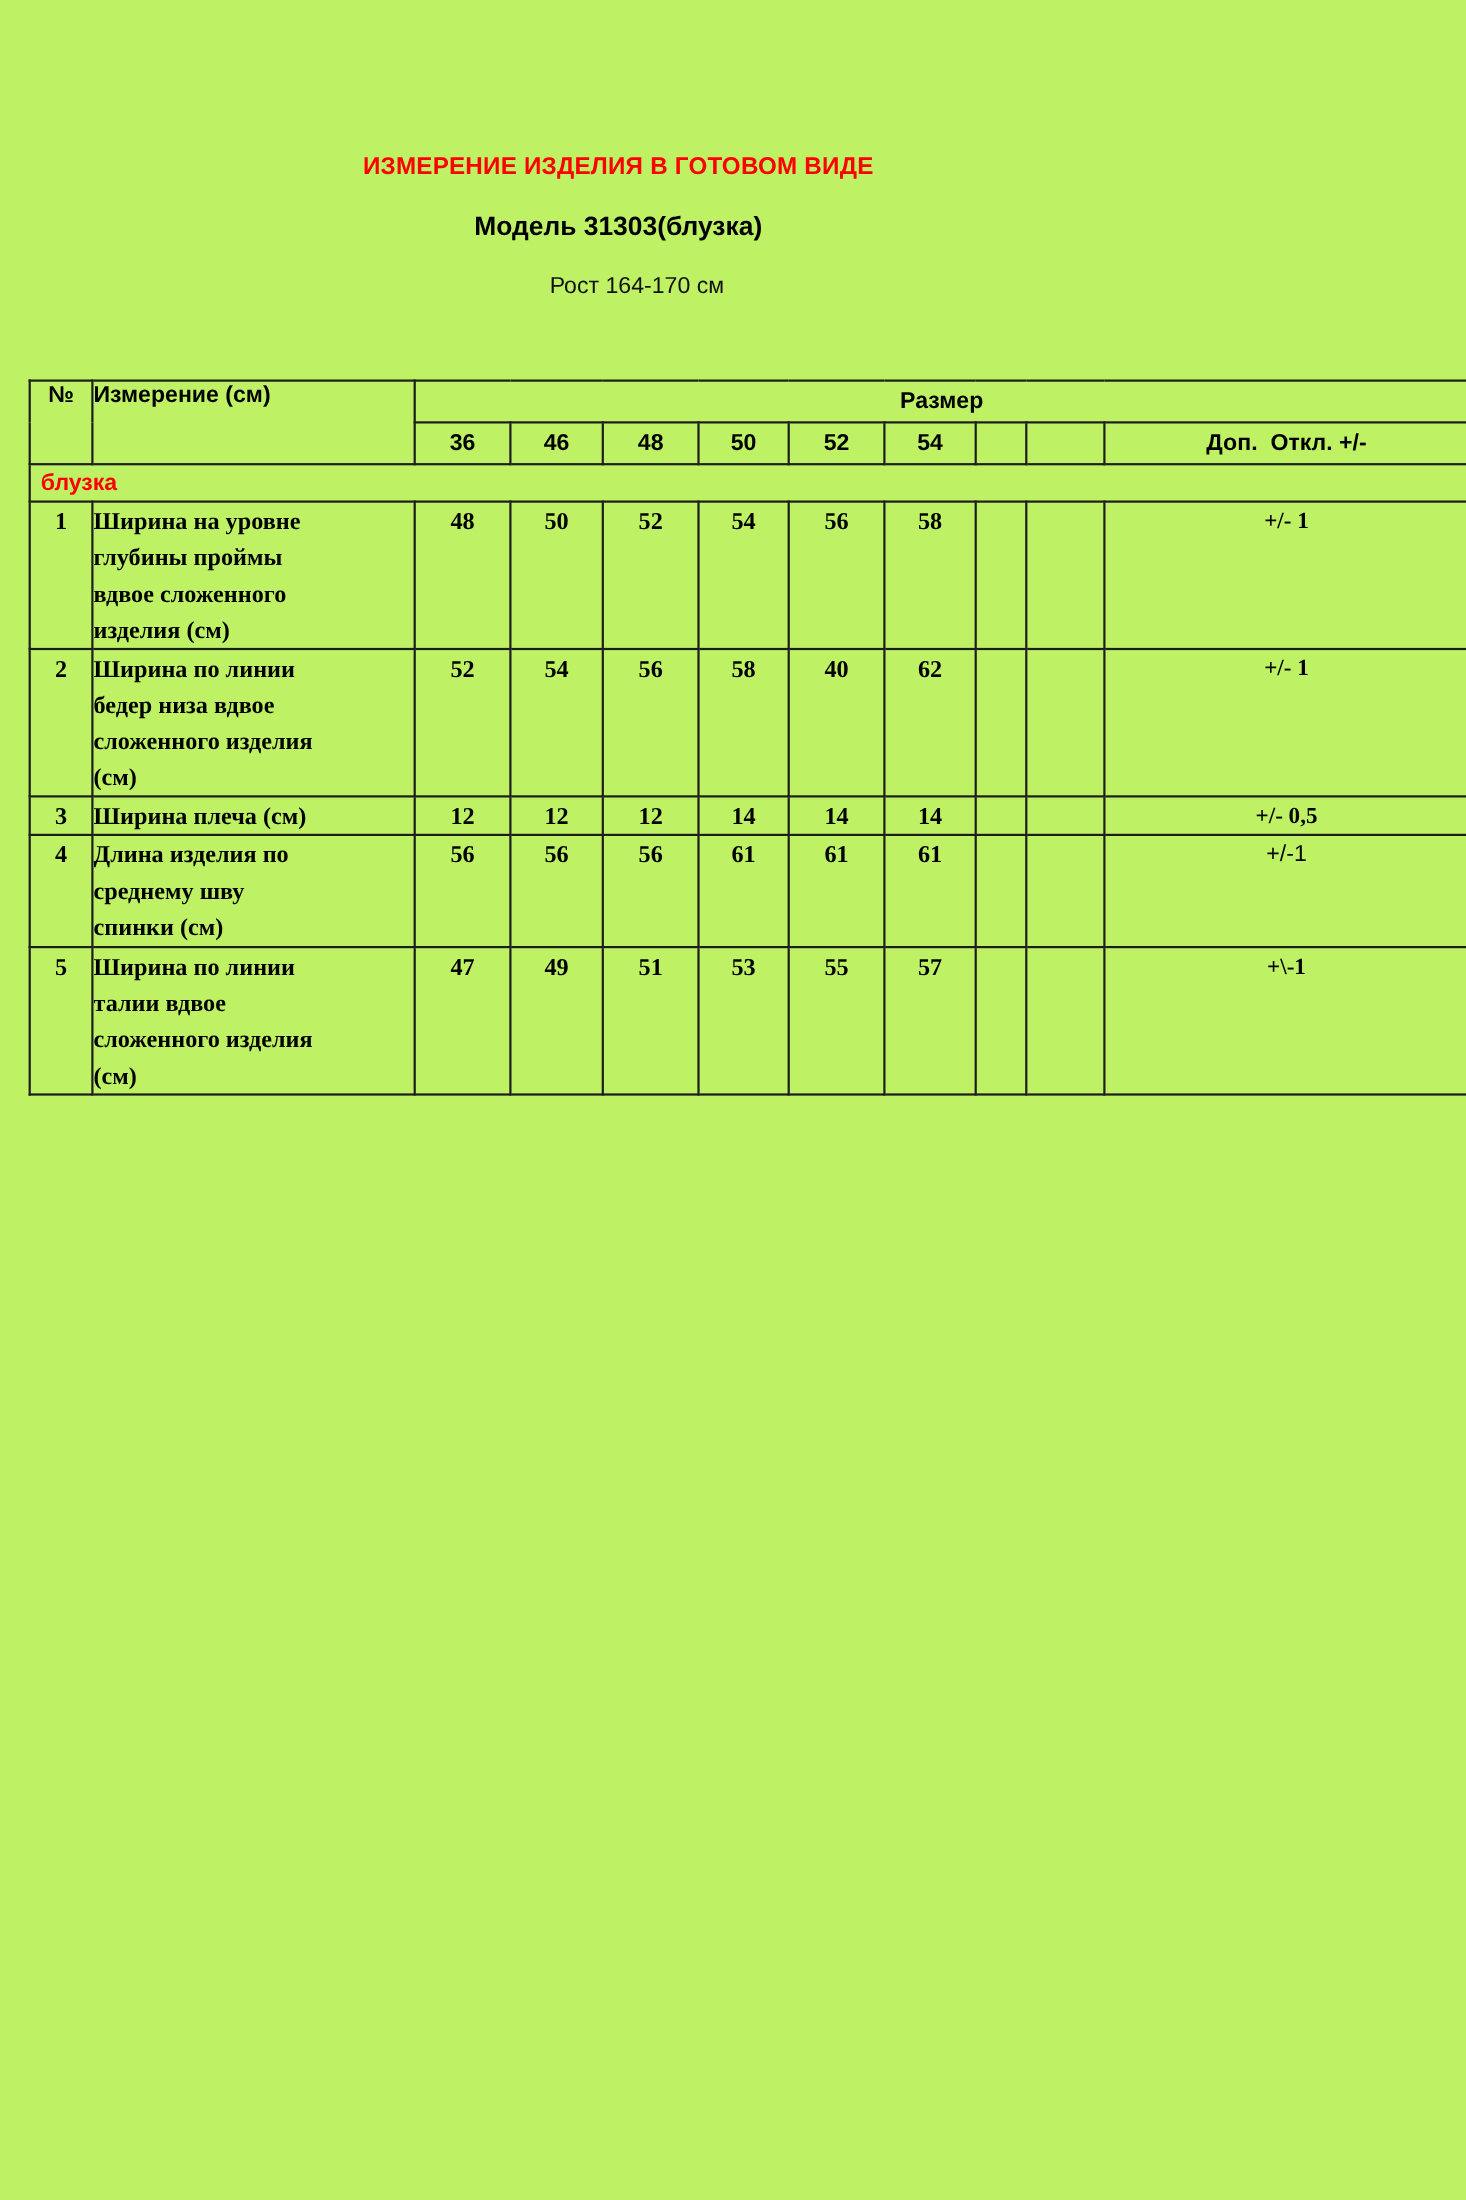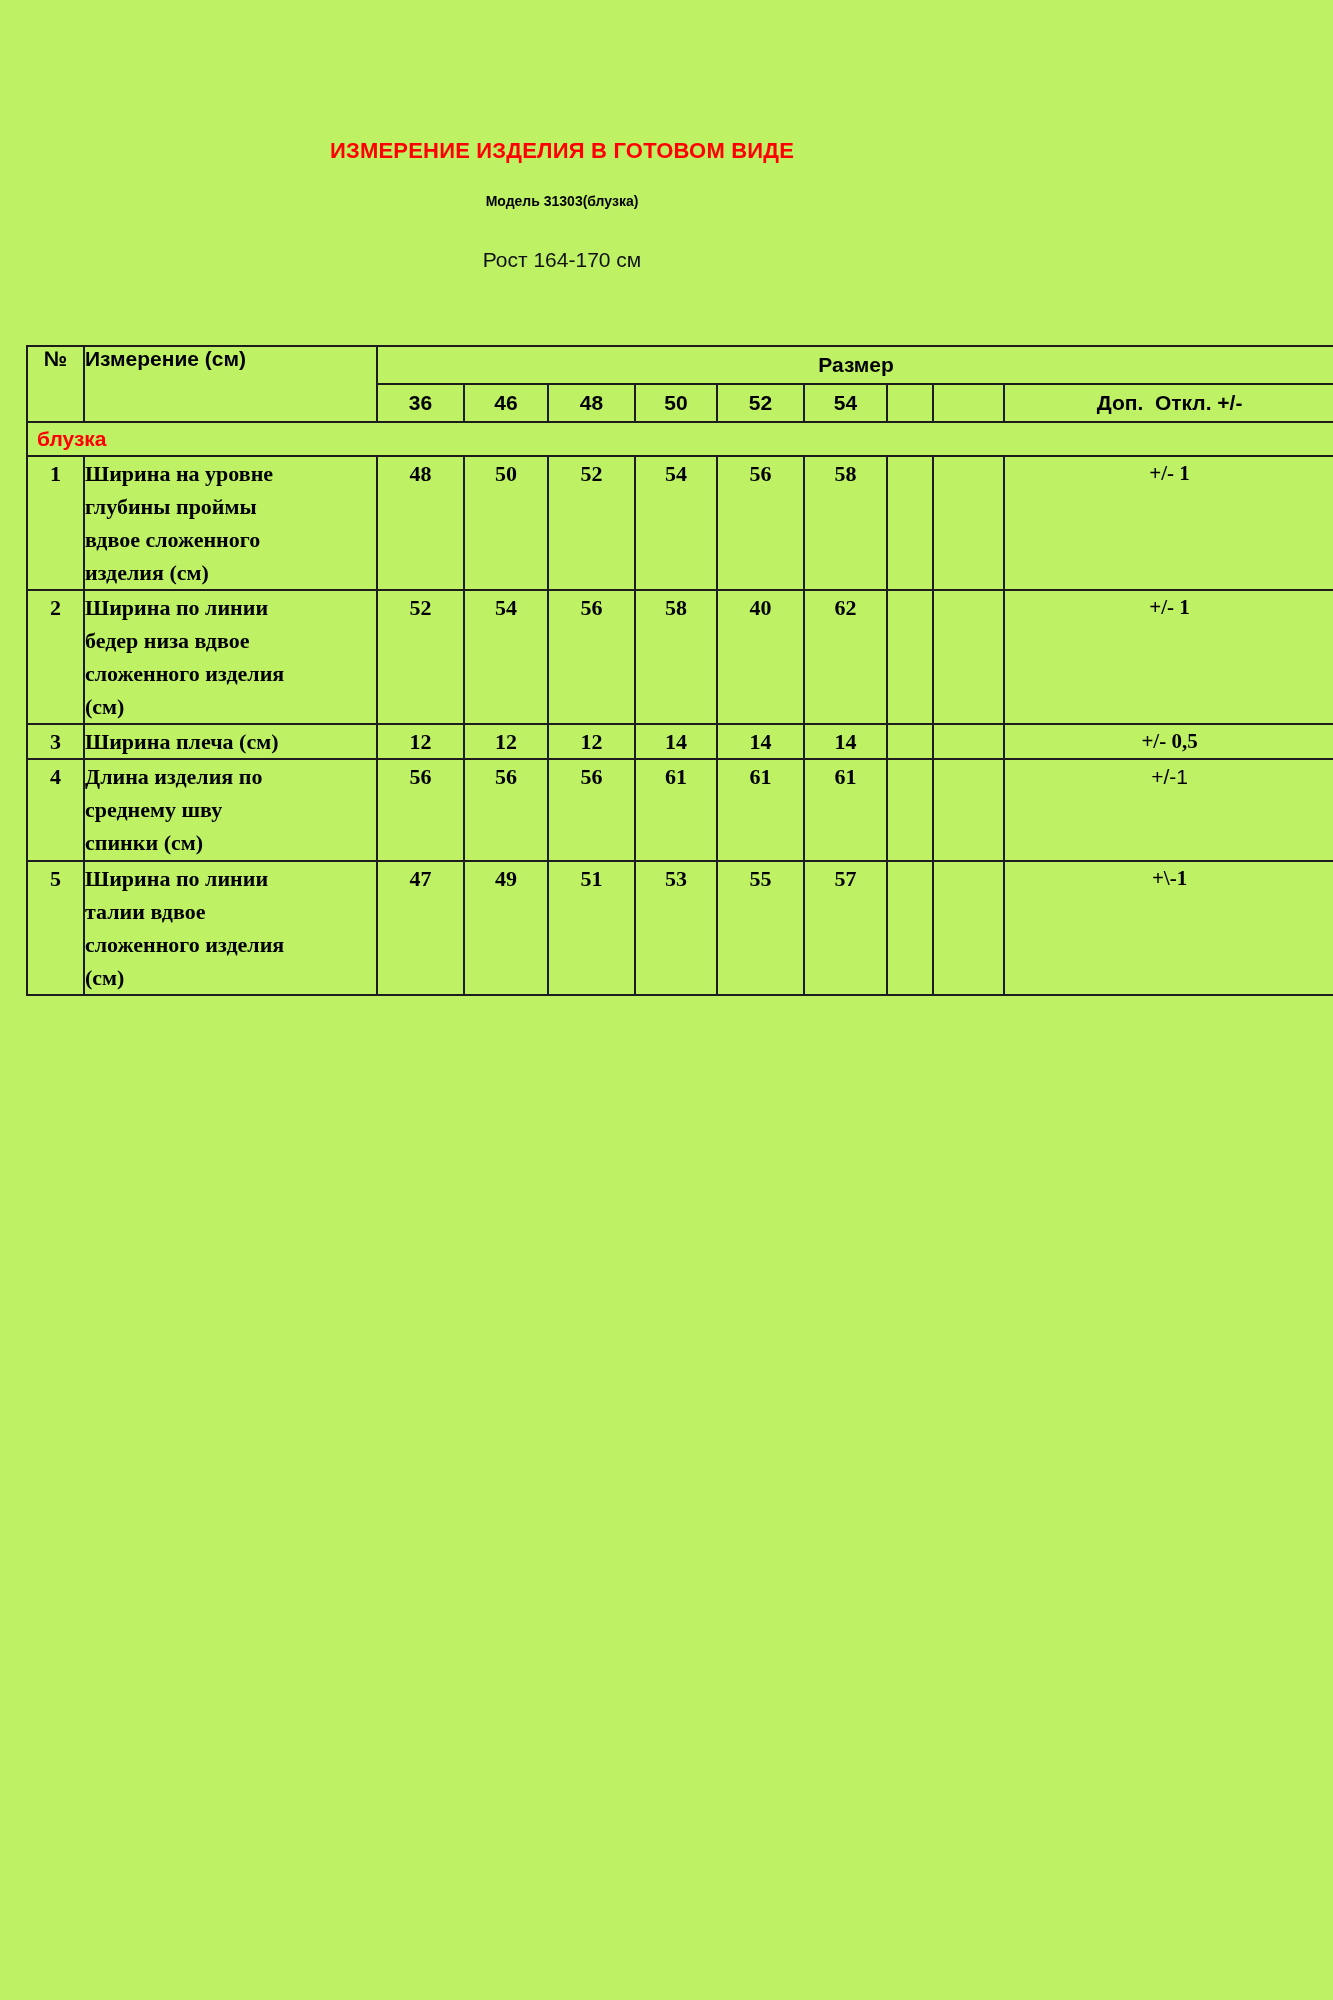--- a/index.html
+++ b/index.html
@@ -11,24 +11,24 @@
     color:#000;
     overflow:hidden;
   }
   .doc-title{
     position:absolute;top:138px;left:0;width:1124px;
     text-align:center;font-weight:bold;font-size:22px;
     color:#ff0000;letter-spacing:0.2px;
   }
   .doc-subtitle{
     position:absolute;top:193px;left:0;width:1124px;
-    text-align:center;font-weight:bold;font-size:14px;color:#000;
+    text-align:center;font-weight:bold;font-size:24px;color:#000;
   }
   .doc-heightnote{
-    position:absolute;top:248px;left:0;width:1124px;
+    position:absolute;top:248px;left:17px;width:1124px;
     text-align:center;font-weight:normal;font-size:21px;color:#111;
   }
   table.meas{
     position:absolute;left:26px;top:345px;
     width:1307px;
     border-collapse:collapse;table-layout:fixed;
   }
   table.meas th,table.meas td{
     border:2px solid #1d1d1d;
     padding:0;overflow:hidden;

